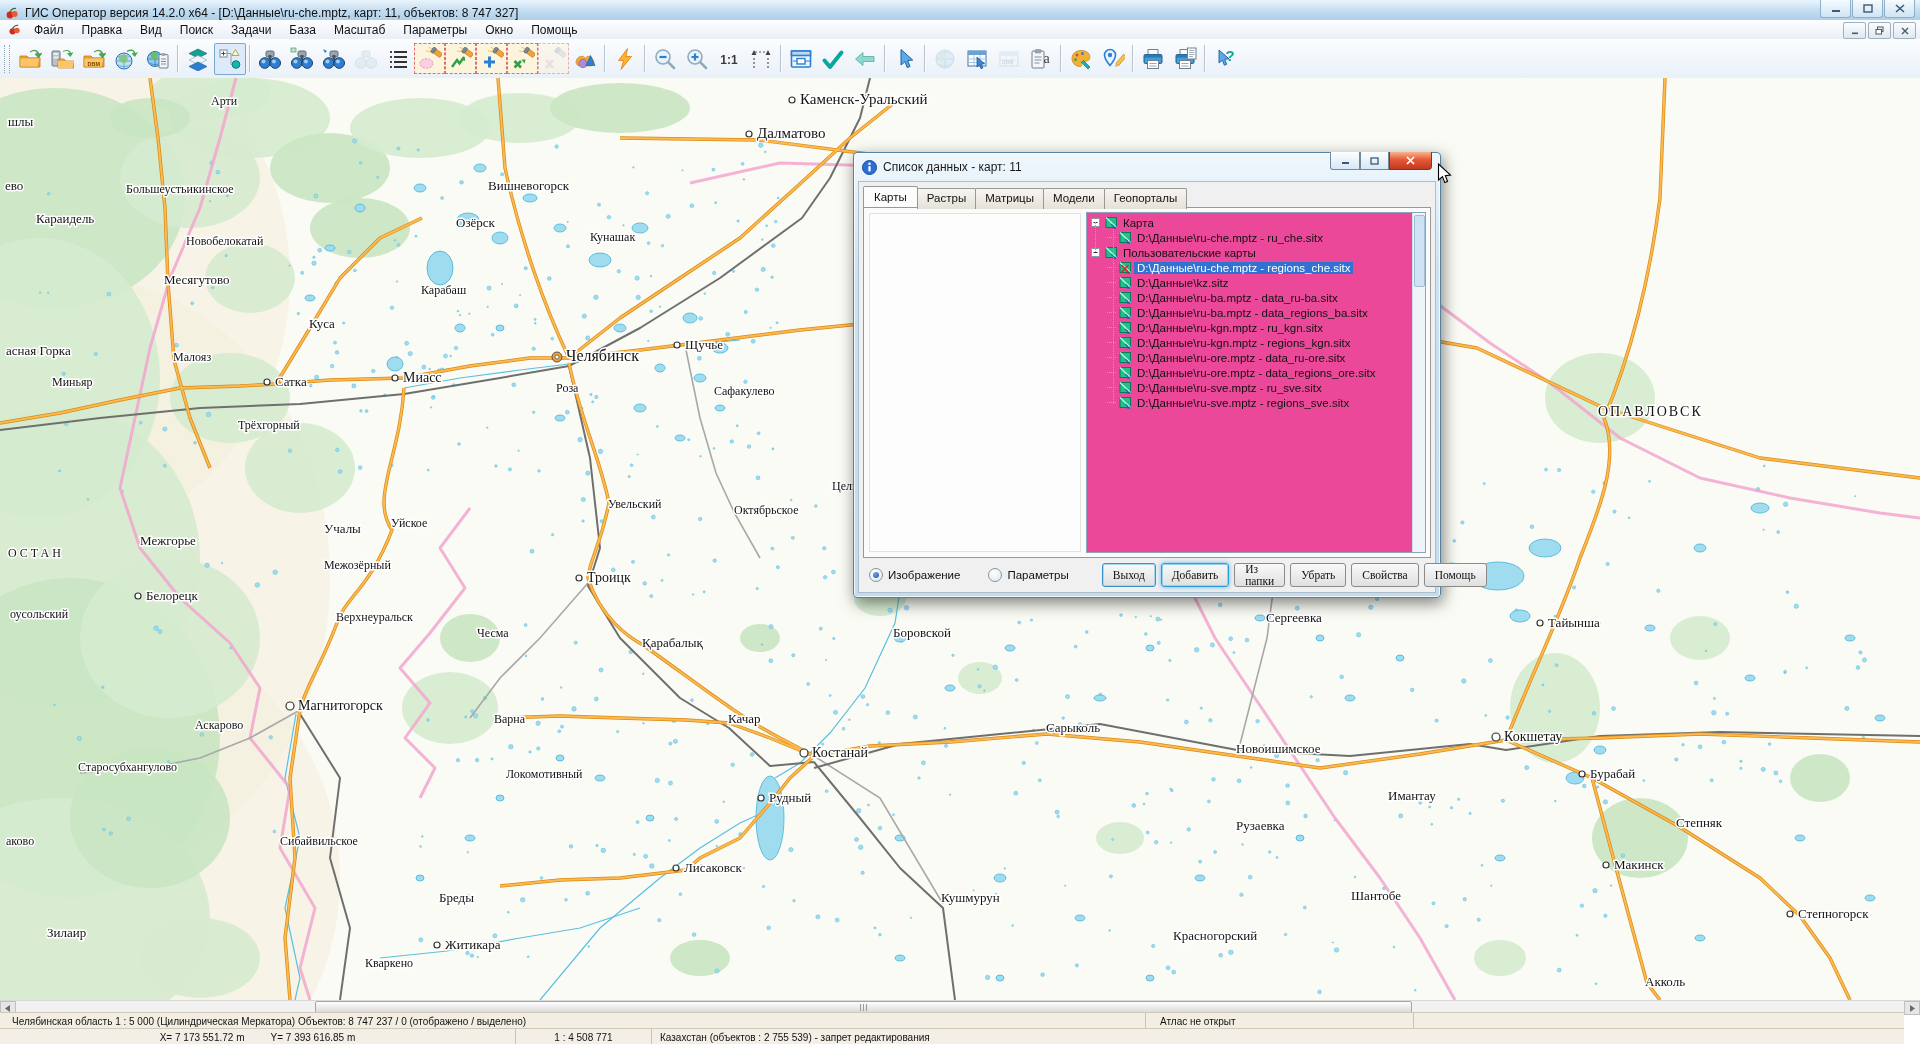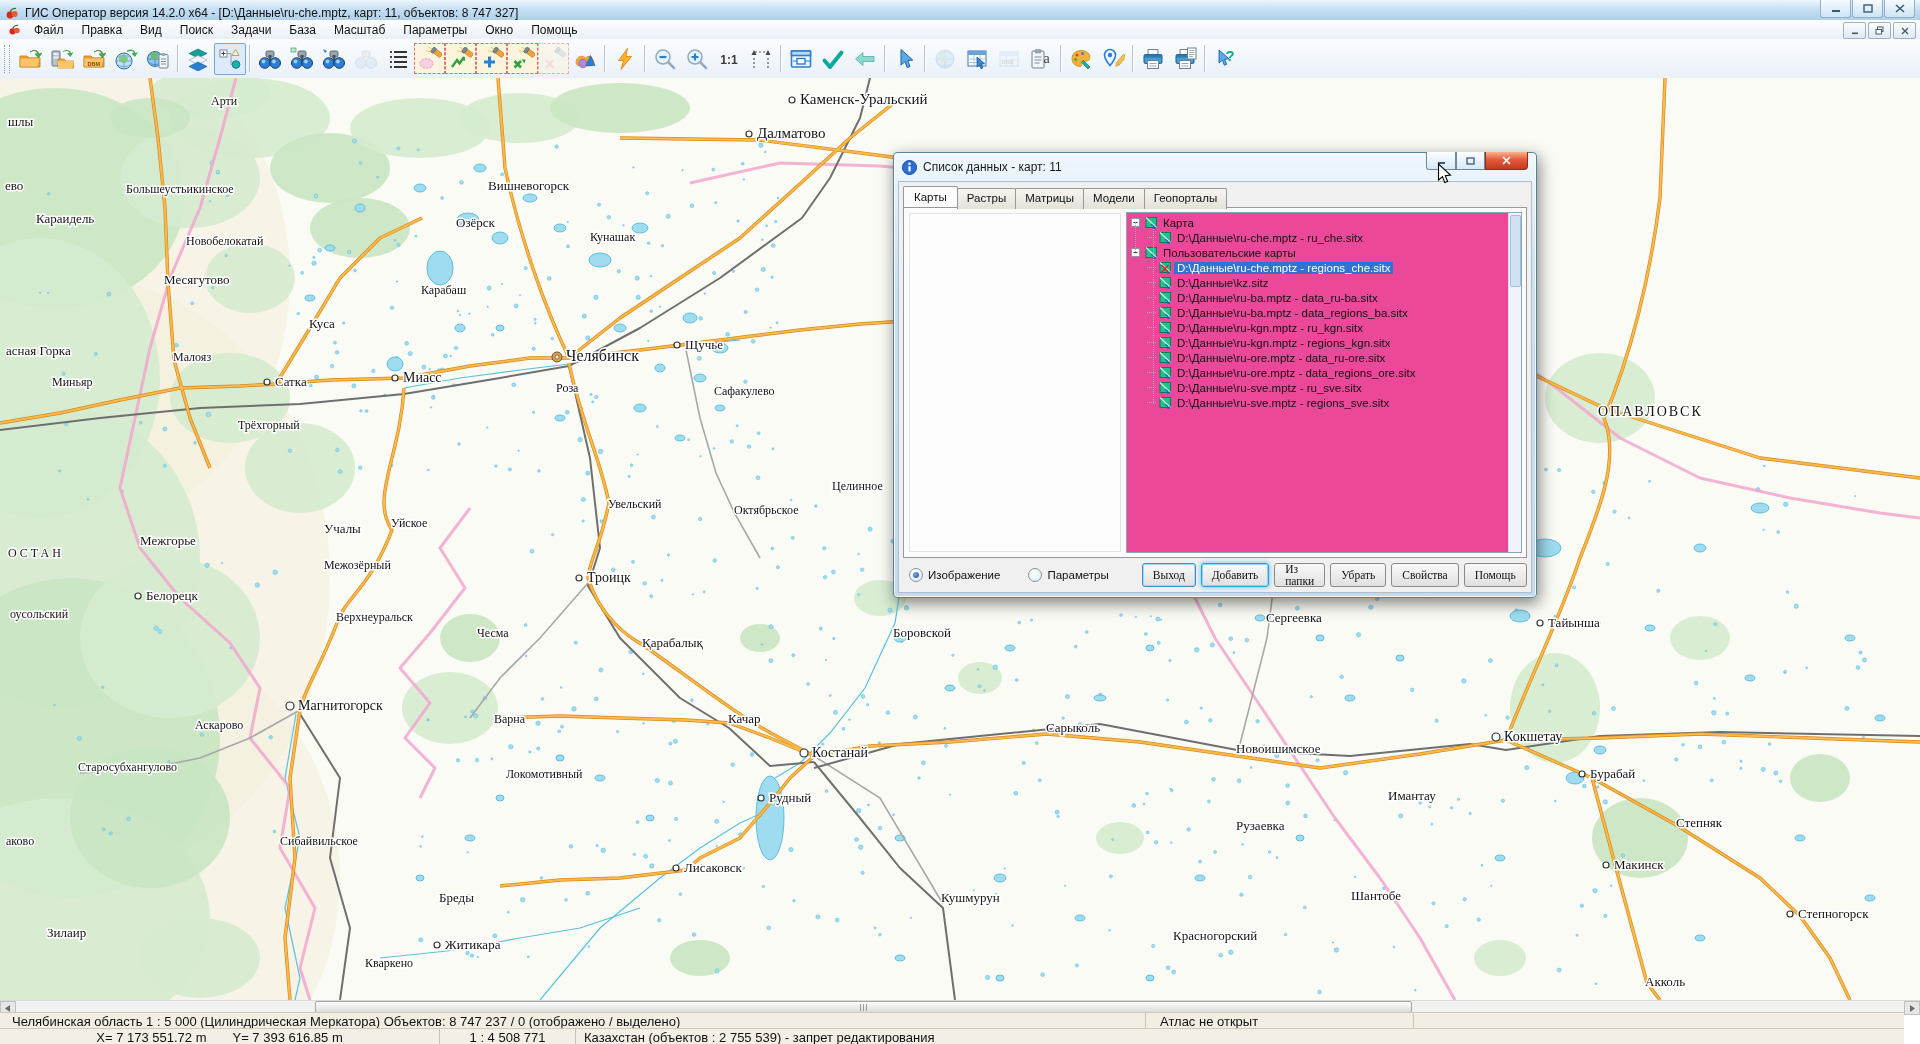--- a/index.html
+++ b/index.html
@@ -37,27 +37,27 @@
         paint-order:stroke;stroke:#ffffff;stroke-width:3px;stroke-linejoin:round;}
   
   .hscroll{position:absolute;top:1000px;left:0;right:0;height:12px;background:#f1f1f1;border-top:1px solid #d8d8d8;}
   .harrow{position:absolute;top:0;width:14px;height:12px;background:#e6e6e6;border:1px solid #c0c0c0;
     display:flex;align-items:center;justify-content:center;}
   .hthumb{position:absolute;left:315px;width:1095px;top:0;height:11px;
     background:linear-gradient(#fdfdfd,#d8d8d8);border:1px solid #a6a6a6;border-radius:2px;}
   .hthumb::after{content:'';position:absolute;left:50%;top:2px;width:8px;height:7px;margin-left:-4px;
     background:repeating-linear-gradient(90deg,#9a9a9a 0 1px,transparent 1px 3px);}
   .statusrow{position:absolute;left:0;right:16px;background:#f2eee4;border-top:1px solid #cfc9b8;
-    font-size:13px;display:flex;align-items:center;color:#111;}
+    font-size:10px;display:flex;align-items:center;color:#111;}
   .scell{height:100%;display:flex;align-items:center;border-right:1px solid #c9c3b2;box-sizing:border-box;}
   
-  .dialog{position:absolute;left:853px;top:152px;width:644px;height:446px;z-index:10;
+  .dialog{position:absolute;left:853px;top:152px;width:588px;height:446px;z-index:10;
     background:linear-gradient(#f0f8fd,#cde2f3 26%,#c2dbef);
     border:1px solid #58809f;border-radius:4px;
-    box-shadow:2px 5px 16px rgba(0,0,0,.5), inset 0 0 0 1px rgba(255,255,255,.75);box-sizing:border-box;margin-left:40px;}
+    box-shadow:2px 5px 16px rgba(0,0,0,.5), inset 0 0 0 1px rgba(255,255,255,.75);box-sizing:border-box;}
   .dtitle{position:absolute;top:0;left:0;height:28px;right:0;display:flex;align-items:center;
     padding-left:8px;gap:6px;font-size:12px;color:#1a1a1a;}
   .dwinbtns{position:absolute;top:-1px;right:8px;display:flex;}
   .dbtn{height:17px;border:1px solid #70899e;border-top:none;display:flex;align-items:center;justify-content:center;}
   .dbtn.minb{width:28px;border-radius:0 0 0 3px;background:linear-gradient(#fdfeff,#d7e7f5);}
   .dbtn.maxb{width:27px;background:linear-gradient(#fdfeff,#d7e7f5);}
   .dbtn.closeb{width:41px;border-radius:0 0 4px 0;border-color:#8e2f1c;
     background:linear-gradient(#f8b48c,#e4593a 45%,#c03a20);}
   .dbody{position:absolute;left:4px;right:4px;top:28px;bottom:4px;background:#f0f0f0;
     border:1px solid #aebfcc;box-sizing:border-box;}
@@ -1285,21 +1285,21 @@
   <div class="scell" style="width:1146px;padding-left:12px;">
     <span>Челябинская область 1 : 5 000 (Цилиндрическая Меркатора) Объектов: 8 747 237 / 0 (отображено / выделено)</span>
     </div>
   <div class="scell" style="width:268px;padding-left:14px;">
     <span>Атлас не открыт</span>
     </div>
   <div class="scell" style="flex:1;border-right:none;"></div>
 </div>
 
 <div class="statusrow" style="top:1028px;height:16px;background:#f3efe7;">
-  <div class="scell" style="width:440px;justify-content:center;gap:26px;">
+  <div class="scell" style="width:516px;justify-content:center;gap:26px;">
     <span>X= 7 173 551.72 m</span>
     <span>Y= 7 393 616.85 m</span>
     </div>
   <div class="scell" style="width:136px;justify-content:center;">
     <span>1 : 4 508 771</span>
     </div>
   <div class="scell" style="flex:1;padding-left:8px;border-right:none;">
     <span>Казахстан   (объектов : 2 755 539) - запрет редактирования</span>
     </div>
 </div>

